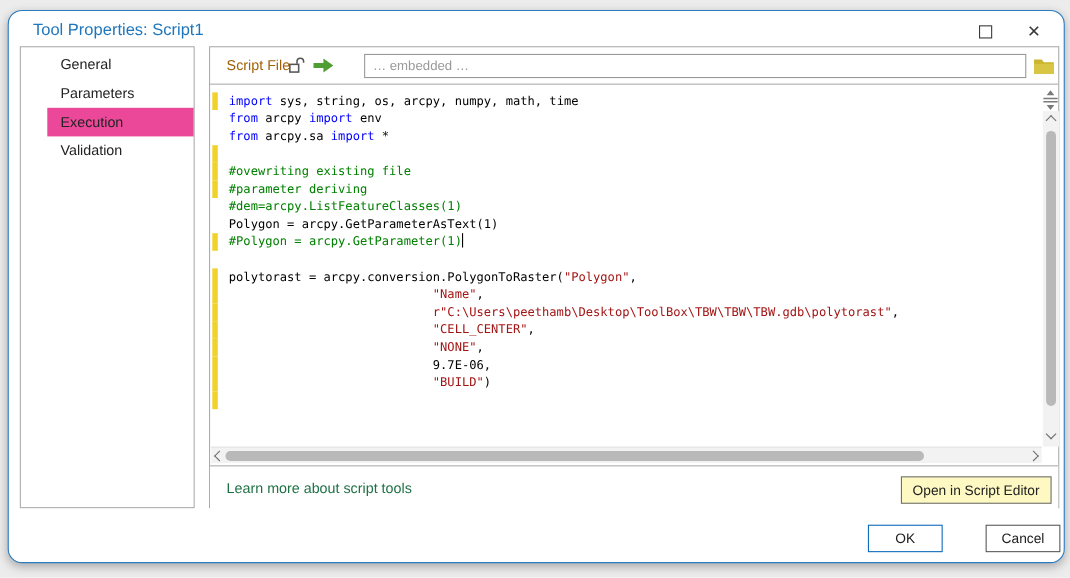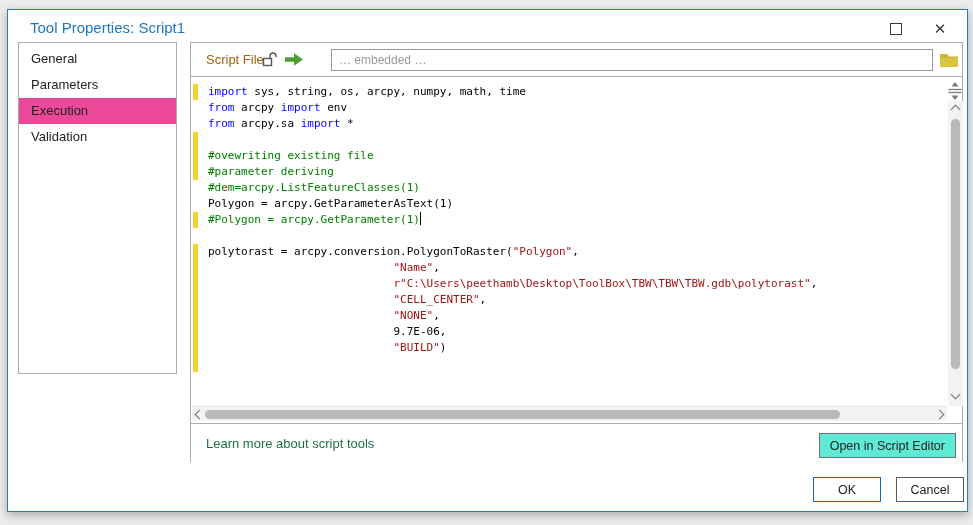--- a/index.html
+++ b/index.html
@@ -1,29 +1,29 @@
 <!DOCTYPE html>
 <html><head>
 <meta charset="utf-8">
 <style>
   * { box-sizing: border-box; margin: 0; padding: 0; }
   html,body { width: 973px; height: 525px; background:#ececec; font-family:"Liberation Sans", sans-serif; }
   #dialog {
     position:absolute; left:7px; top:9px; width:961px; height:503px;
-    background:#ffffff; border:1px solid #2b7bc0; border-radius:0;
+    background:#ffffff; border:1px solid #2b7bc0; border-radius:13px;
     box-shadow:0 3px 9px rgba(0,0,0,.28); overflow:hidden;
   }
   
   #title { position:absolute; left:22px; top:9px; font-size:15px; color:#1f76bc; }
   .winbtn { position:absolute; top:8px; width:30px; height:22px; display:flex; align-items:center; justify-content:center; cursor:default; }
   #btn-max { right:56px; }
   #btn-max .sq { width:12px; height:12px; border:1.4px solid #3a3a3a; }
   #btn-close { right:12px; font-size:15px; color:#3a3a3a; }
   
-  #sidebar { position:absolute; left:10px; top:32px; width:159px; height:332px; background:#fff; border:1px solid #adadad; padding-top:3px; }
+  #sidebar { position:absolute; left:10px; top:32px; width:159px; height:420px; background:#fff; border:1px solid #adadad; padding-top:3px;padding-left:24px; }
   .sb-item { height:26px; line-height:26px; padding-left:12px; font-size:13px; color:#222; cursor:default; }
   .sb-item.sel { background:#ec4899; font-weight:normal; }
   
   #pane { position:absolute; left:182px; top:32px; width:773px; height:420px; background:#fff; border:1px solid #adadad; }
   #scriptrow { position:absolute; left:0; top:0; width:100%; height:34px; border-bottom:1px solid #adadad; }
   #scriptrow .lbl { position:absolute; left:15px; top:9px; font-size:13px; color:#a16207; }
   #unlock { position:absolute; left:70px; top:8px; }
   #arrow { position:absolute; left:93px; top:9px; }
   #scriptfile-input { position:absolute; left:140px; top:6px; width:602px; height:22px; border:1px solid #999; font-size:12px; padding:2px 7px; color:#4d7c0f; outline:none; font-family:"Liberation Sans",sans-serif; }
   #scriptfile-input::placeholder { color:#9a9a9a; }
@@ -43,24 +43,24 @@
   #hscroll { position:absolute; left:1px; top:363px; width:755px; height:15px; background:#f2f2f2; border-top:1px solid #e3e3e3; }
   #hscroll .thumb { position:absolute; left:13px; top:3px; width:635px; height:9px; background:#b9b9b9; border-radius:4.5px; }
   .chev { position:absolute; width:7px; height:7px; border-left:1.4px solid #707070; border-bottom:1.4px solid #707070; }
   .chev.left  { transform:rotate(45deg); }
   .chev.right { transform:rotate(225deg); }
   .chev.up    { transform:rotate(135deg); }
   .chev.down  { transform:rotate(-45deg); }
   
   #panefooter { position:absolute; left:0; top:380px; width:100%; height:40px; border-top:1px solid #adadad; background:#fff; }
   #learnlink { position:absolute; left:15px; top:12px; font-size:13px; color:#1e7145; cursor:pointer;text-align:center; }
-  #openbtn { position:absolute; right:6px; top:9px; height:25px; padding:0 10px; font-size:12.5px; color:#222; background:#5eead4; border:1px solid #707070; cursor:pointer; font-family:"Liberation Sans",sans-serif; }
+  #openbtn { position:absolute; right:6px; top:9px; height:25px; padding:0 10px; font-size:12.5px; color:#222; background:#fef9c3; border:1px solid #707070; cursor:pointer; font-family:"Liberation Sans",sans-serif; }
   
   .action-btn { position:absolute; top:467px; width:68px; height:25px; background:#fff; font-size:12.5px; color:#222; cursor:pointer; font-family:"Liberation Sans",sans-serif; }
-  #okbtn { left:805px; border:1px solid #0f6cbd; }
+  #okbtn { left:781px; border:1px solid #0f6cbd; }
   #cancelbtn { left:888px; border:1px solid #5a5a5a; }
 </style>
 </head>
 <body>
 
 <div id="dialog">
 
   <div id="title">Tool Properties: Script1</div>
   <div class="winbtn" id="btn-max">
     <span class="sq"></span>

